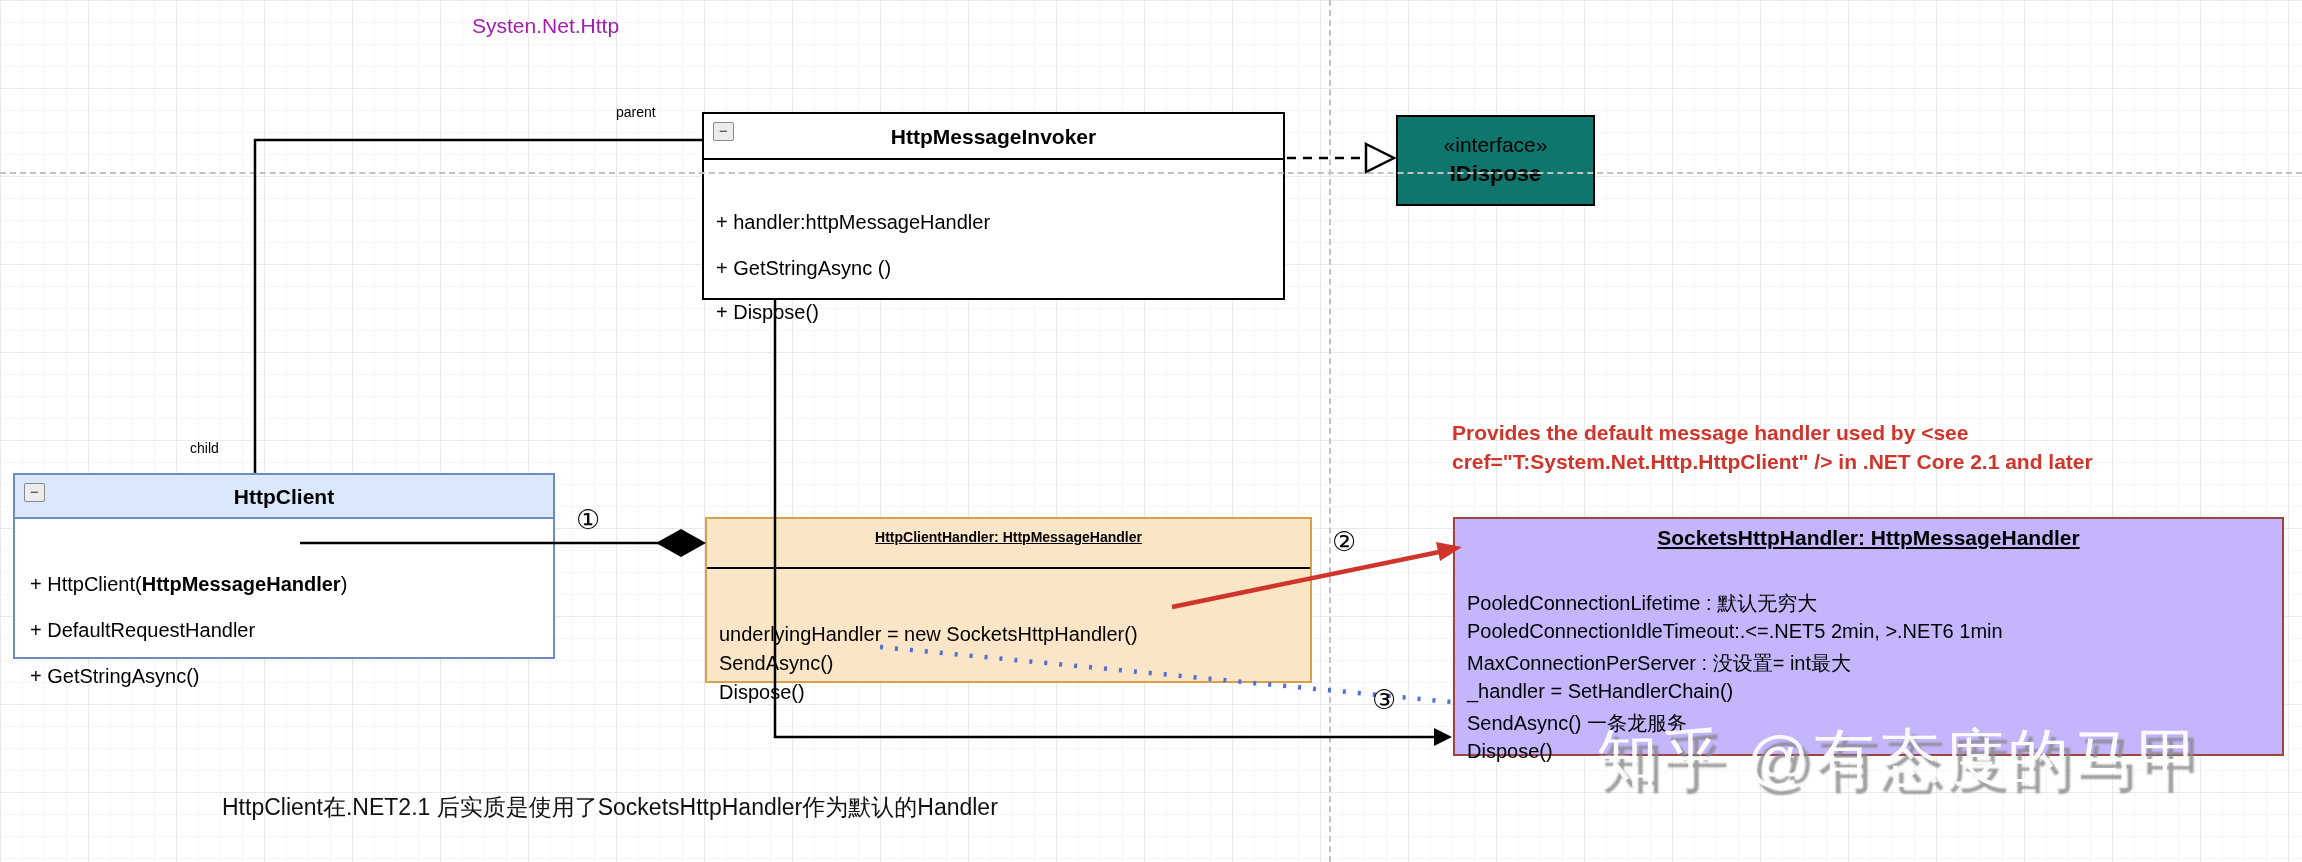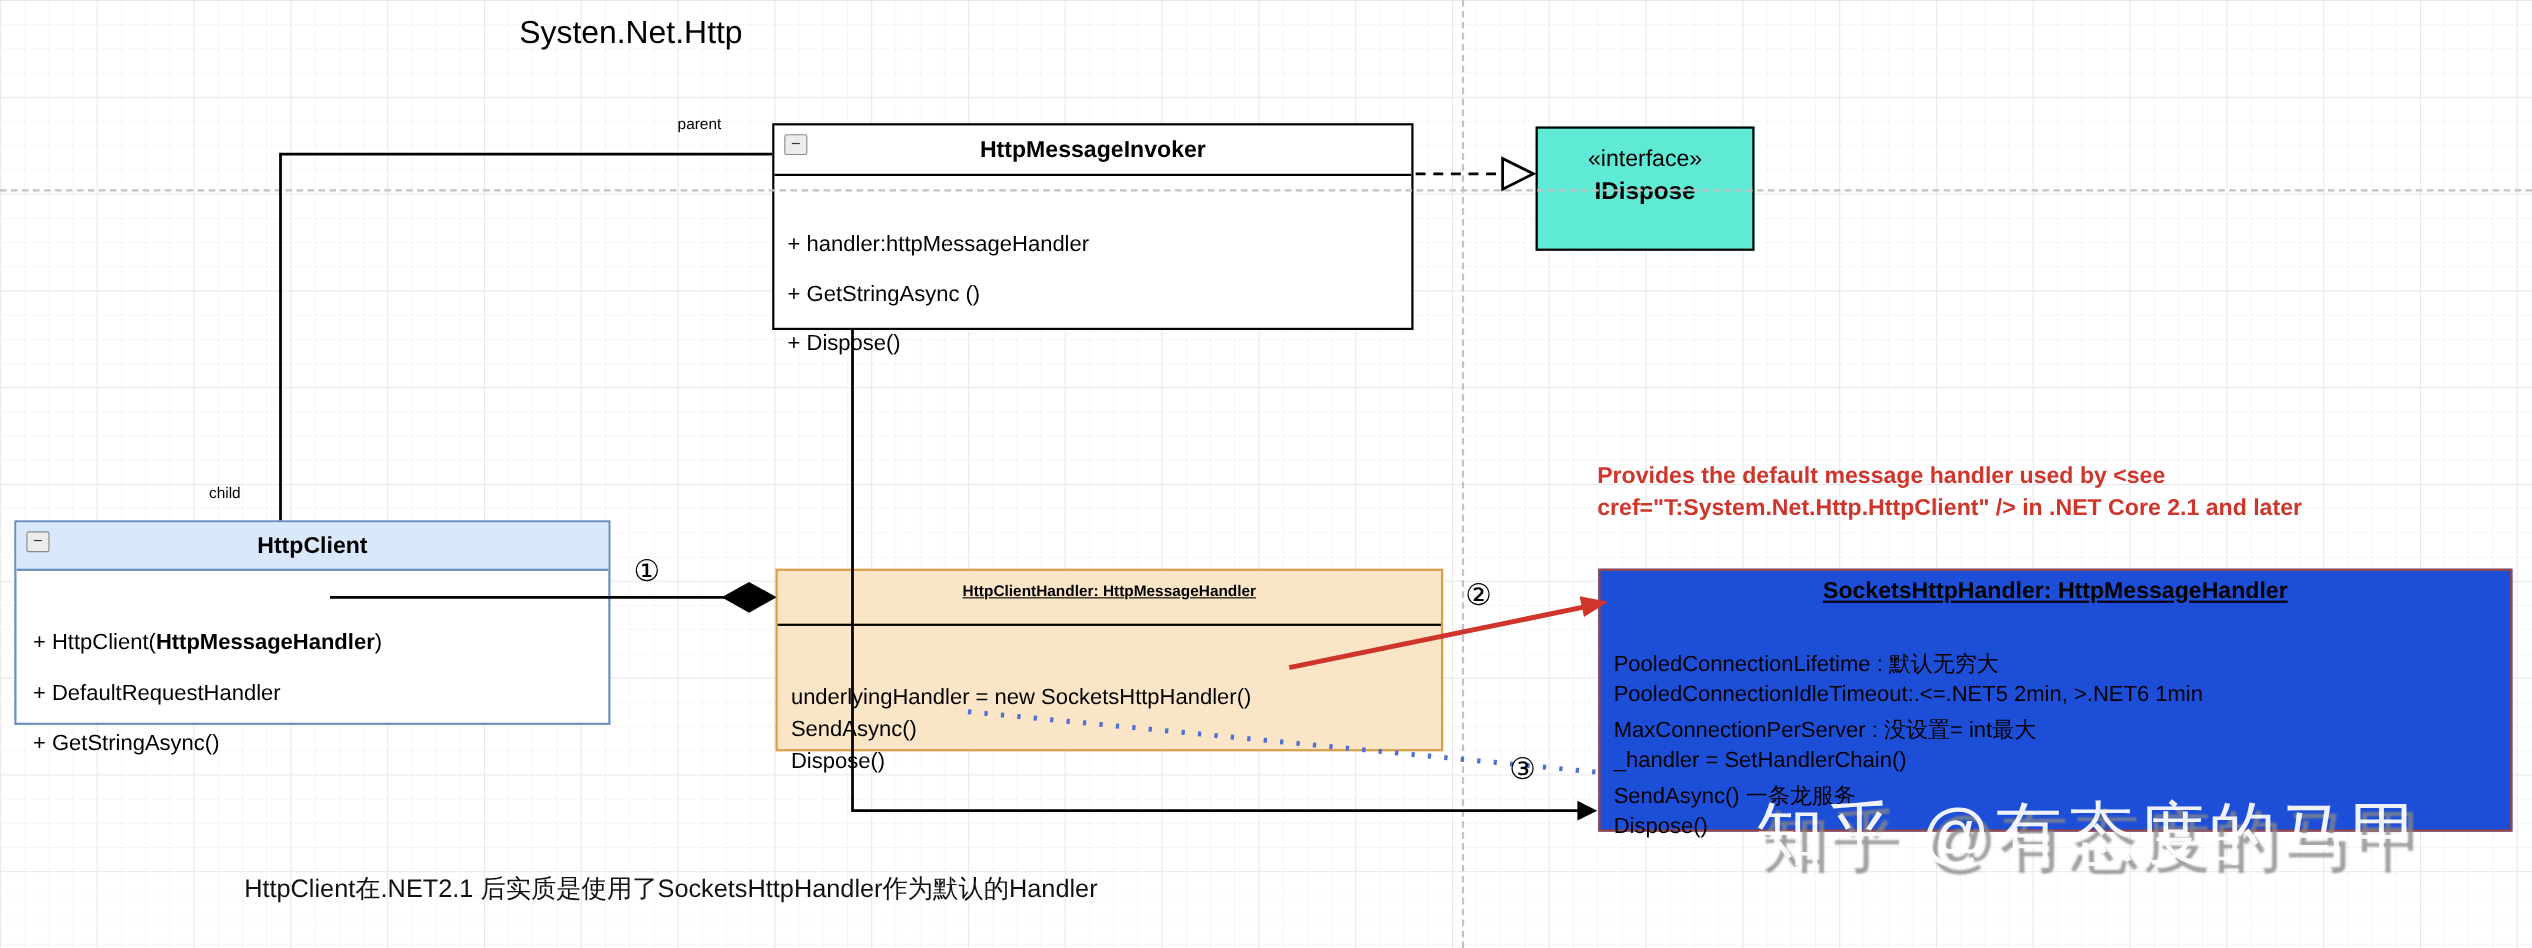--- a/index.html
+++ b/index.html
@@ -12,47 +12,47 @@
       linear-gradient(90deg,#e9e9e9 1px, transparent 1px),
       linear-gradient(#f6f6f6 1px, transparent 1px),
       linear-gradient(90deg,#f6f6f6 1px, transparent 1px);
     background-size:88px 88px,88px 88px,22px 22px,22px 22px;
   }
   .abs{position:absolute;}
   
   .guide-h{left:0;top:172px;width:2302px;border-top:2px dashed #c2c2c2;z-index:3;}
   .guide-v{left:1329px;top:0;height:862px;border-left:2px dashed #c2c2c2;z-index:3;}
   
-  .diagram-title{left:472px;top:14px;font-size:29px;color:#000000;z-index:5;}
+  .diagram-title{left:472px;top:14px;font-size:21px;color:#a21caf;z-index:5;}
   
   .uml-box{z-index:2;box-sizing:border-box;}
   .collapse-btn{
     position:absolute;left:9px;top:8px;width:19px;height:17px;
     background:#ececec;border:1px solid #8a8a8a;border-radius:2px;
     font-size:15px;line-height:15px;text-align:center;color:#333;
   }
   
   .invoker{left:702px;top:112px;width:583px;height:188px;background:#fff;border:2px solid #000;}
   .invoker .box-title{position:absolute;left:0;top:11px;width:100%;text-align:center;font-weight:bold;font-size:21px;color:#000;}
   .invoker .divider{position:absolute;left:0;top:44px;width:100%;border-top:2px solid #000;}
   .member{position:absolute;left:12px;font-size:20px;color:#000;white-space:nowrap;margin-top:35px;}
   
-  .idispose{left:1396px;top:115px;width:199px;height:113px;background:#5eead4;border:2px solid #000;}
+  .idispose{left:1396px;top:115px;width:199px;height:91px;background:#0f766e;border:2px solid #000;}
   .idispose .stereo{position:absolute;left:0;top:16px;width:100%;text-align:center;font-size:21px;color:#000;}
   .idispose .iname{position:absolute;left:0;top:44px;width:100%;text-align:center;font-size:22px;font-weight:bold;color:#000;}
   
   .httpclient{left:13px;top:473px;width:542px;height:186px;background:#fff;border:2px solid #6c8ebf;}
   .httpclient .hdr{position:absolute;left:0;top:0;width:100%;height:44px;background:#dae8fc;border-bottom:2px solid #6c8ebf;box-sizing:border-box;}
   .httpclient .box-title{position:absolute;left:0;top:10px;width:100%;text-align:center;font-weight:bold;font-size:21px;color:#000;}
   
   .chandler{left:705px;top:517px;width:607px;height:166px;background:#fbe5c7;border:2px solid #d6a04c;}
   .chandler .box-title{position:absolute;left:0;top:10px;width:100%;text-align:center;font-weight:bold;font-size:14px;text-decoration:underline;color:#000;}
   .chandler .divider{position:absolute;left:0;top:48px;width:100%;border-top:2px solid #000;}
   
-  .sockets{left:1453px;top:517px;width:831px;height:239px;background:#1d4ed8;border:2px solid #9c4440;}
+  .sockets{left:1453px;top:517px;width:831px;height:239px;background:#c4b5fd;border:2px solid #9c4440;}
   .sockets .box-title{position:absolute;left:0;top:7px;width:100%;text-align:center;font-weight:bold;font-size:21px;text-decoration:underline;color:#000;}
   
   .edge-label{font-size:14px;color:#000;z-index:5;}
   .circled-num{font-size:27px;color:#000;z-index:5;}
   
   .red-note{left:1452px;top:418px;width:820px;font-size:21px;font-weight:bold;color:#d0352b;line-height:29px;z-index:5;}
   .red-note span{display:block;}
   
   .caption{left:222px;top:792px;font-size:23px;color:#111;z-index:5;}
   

